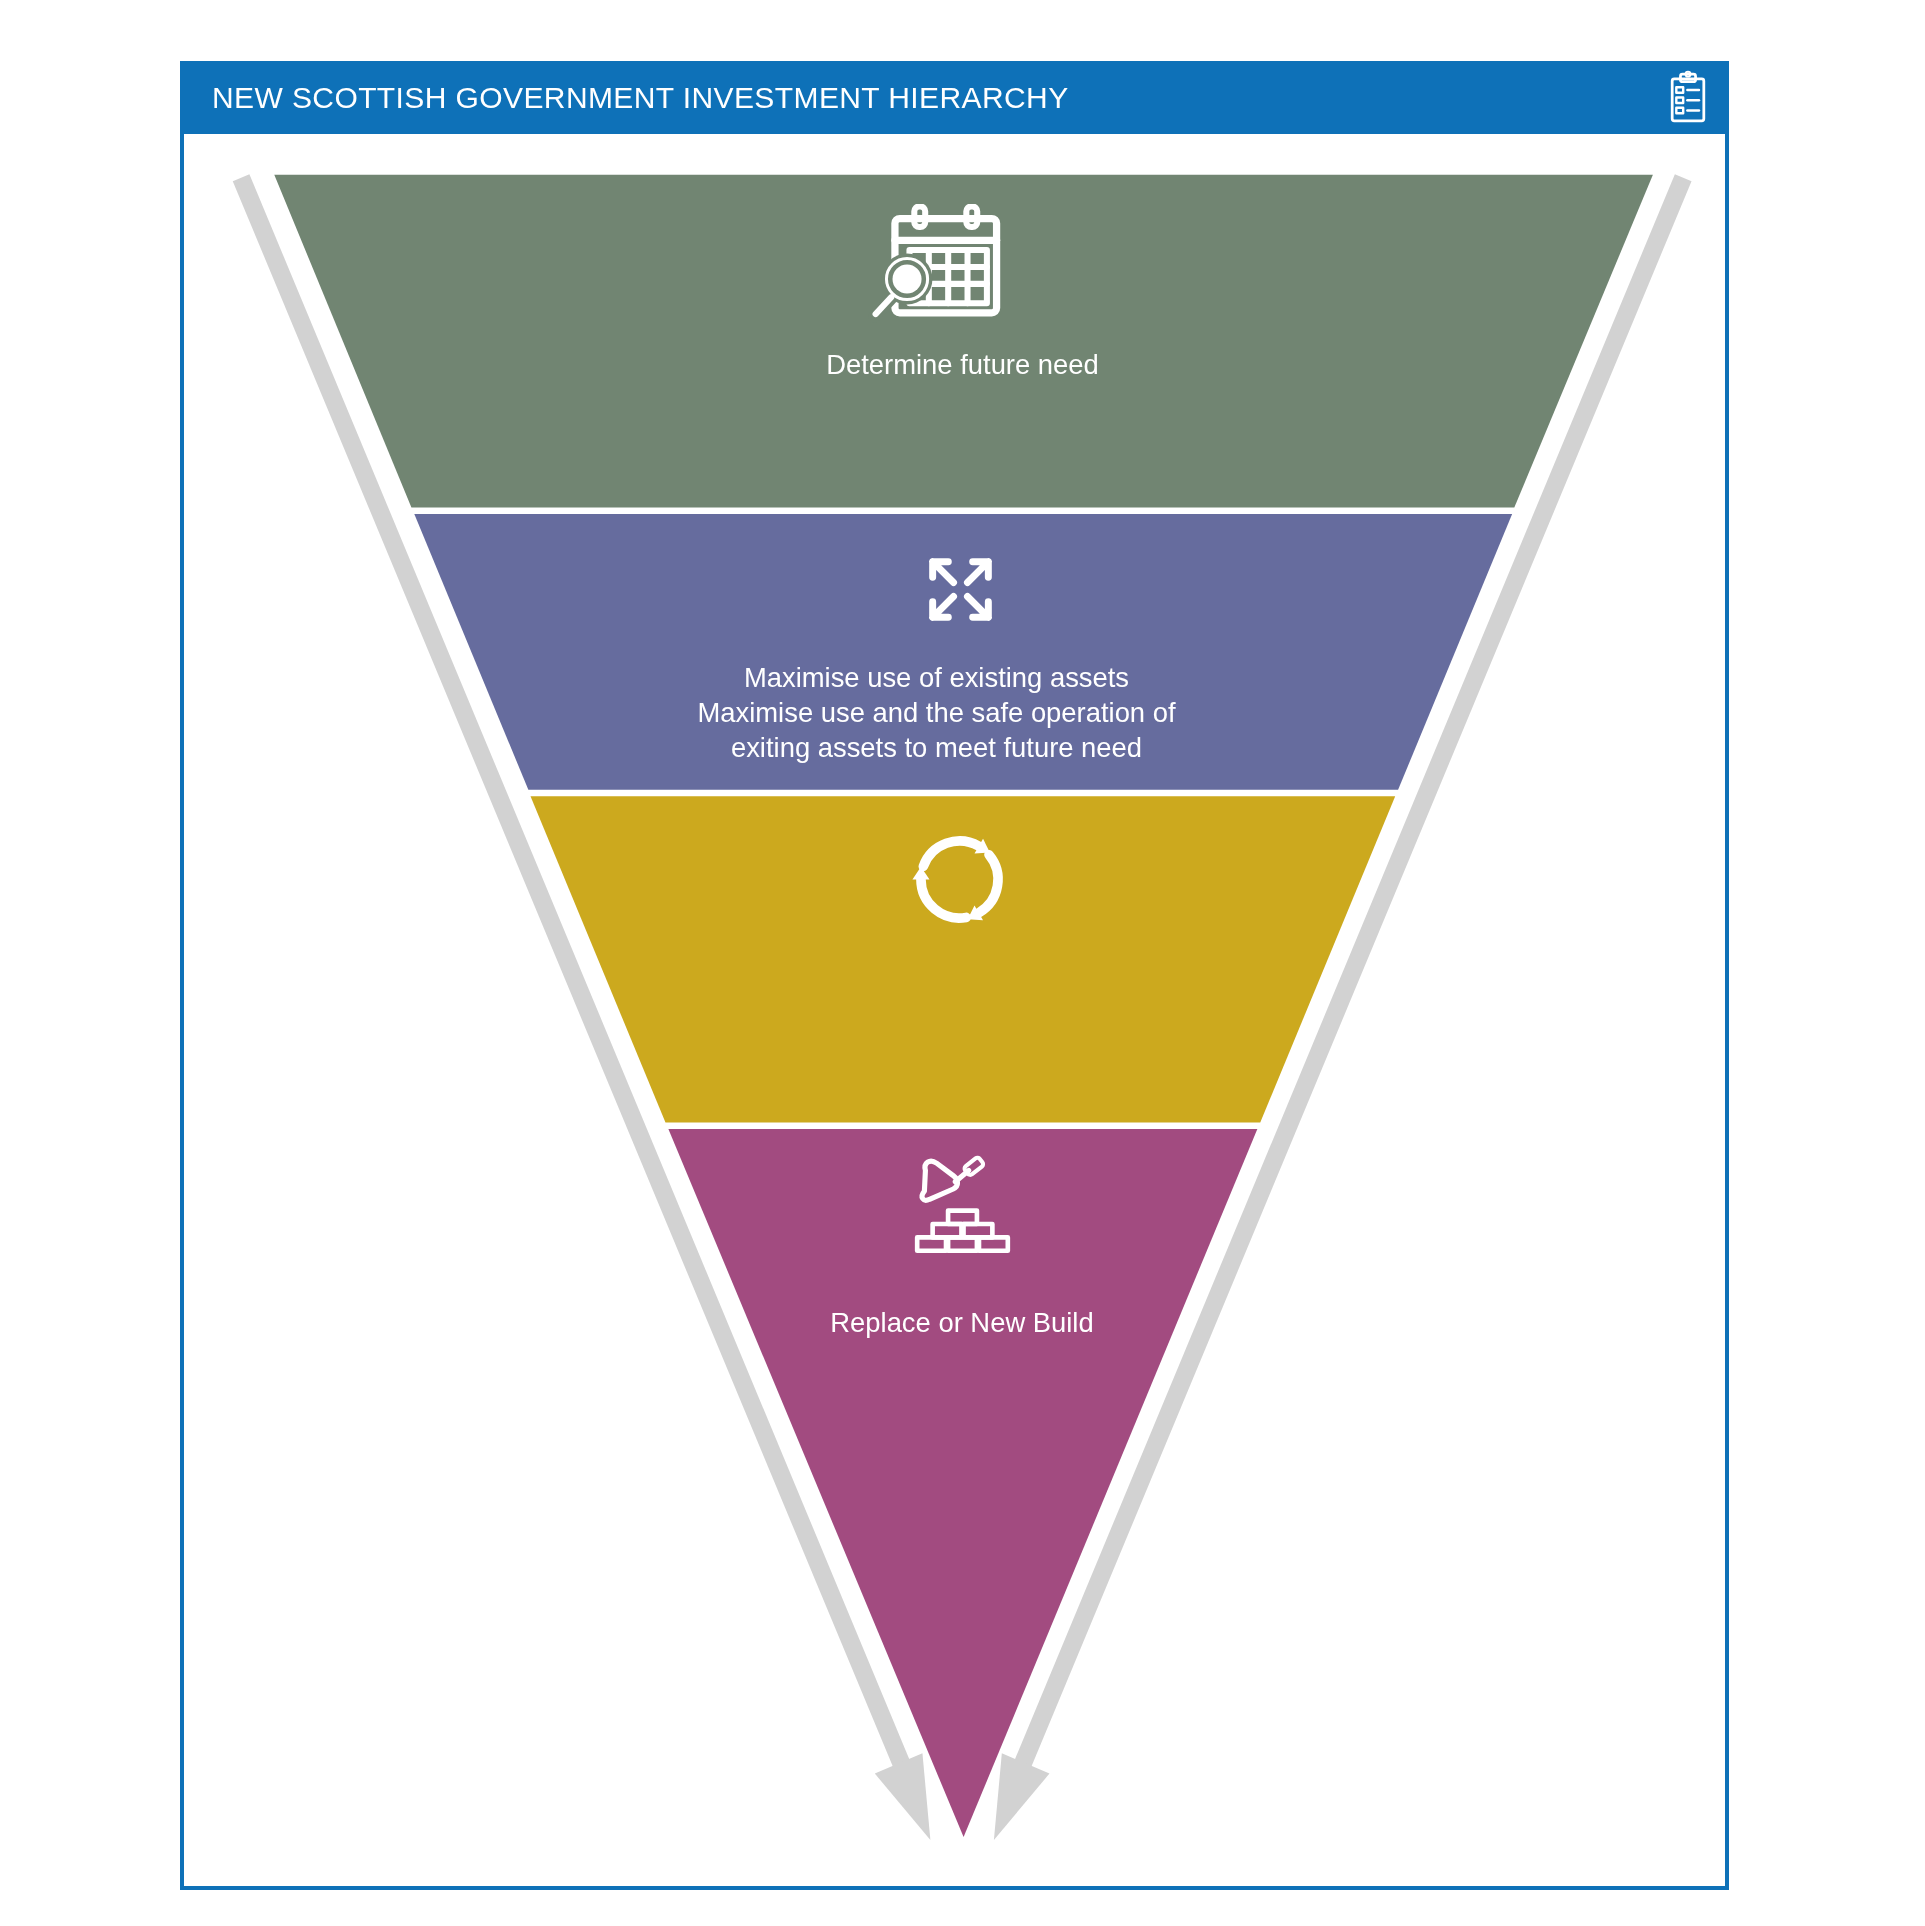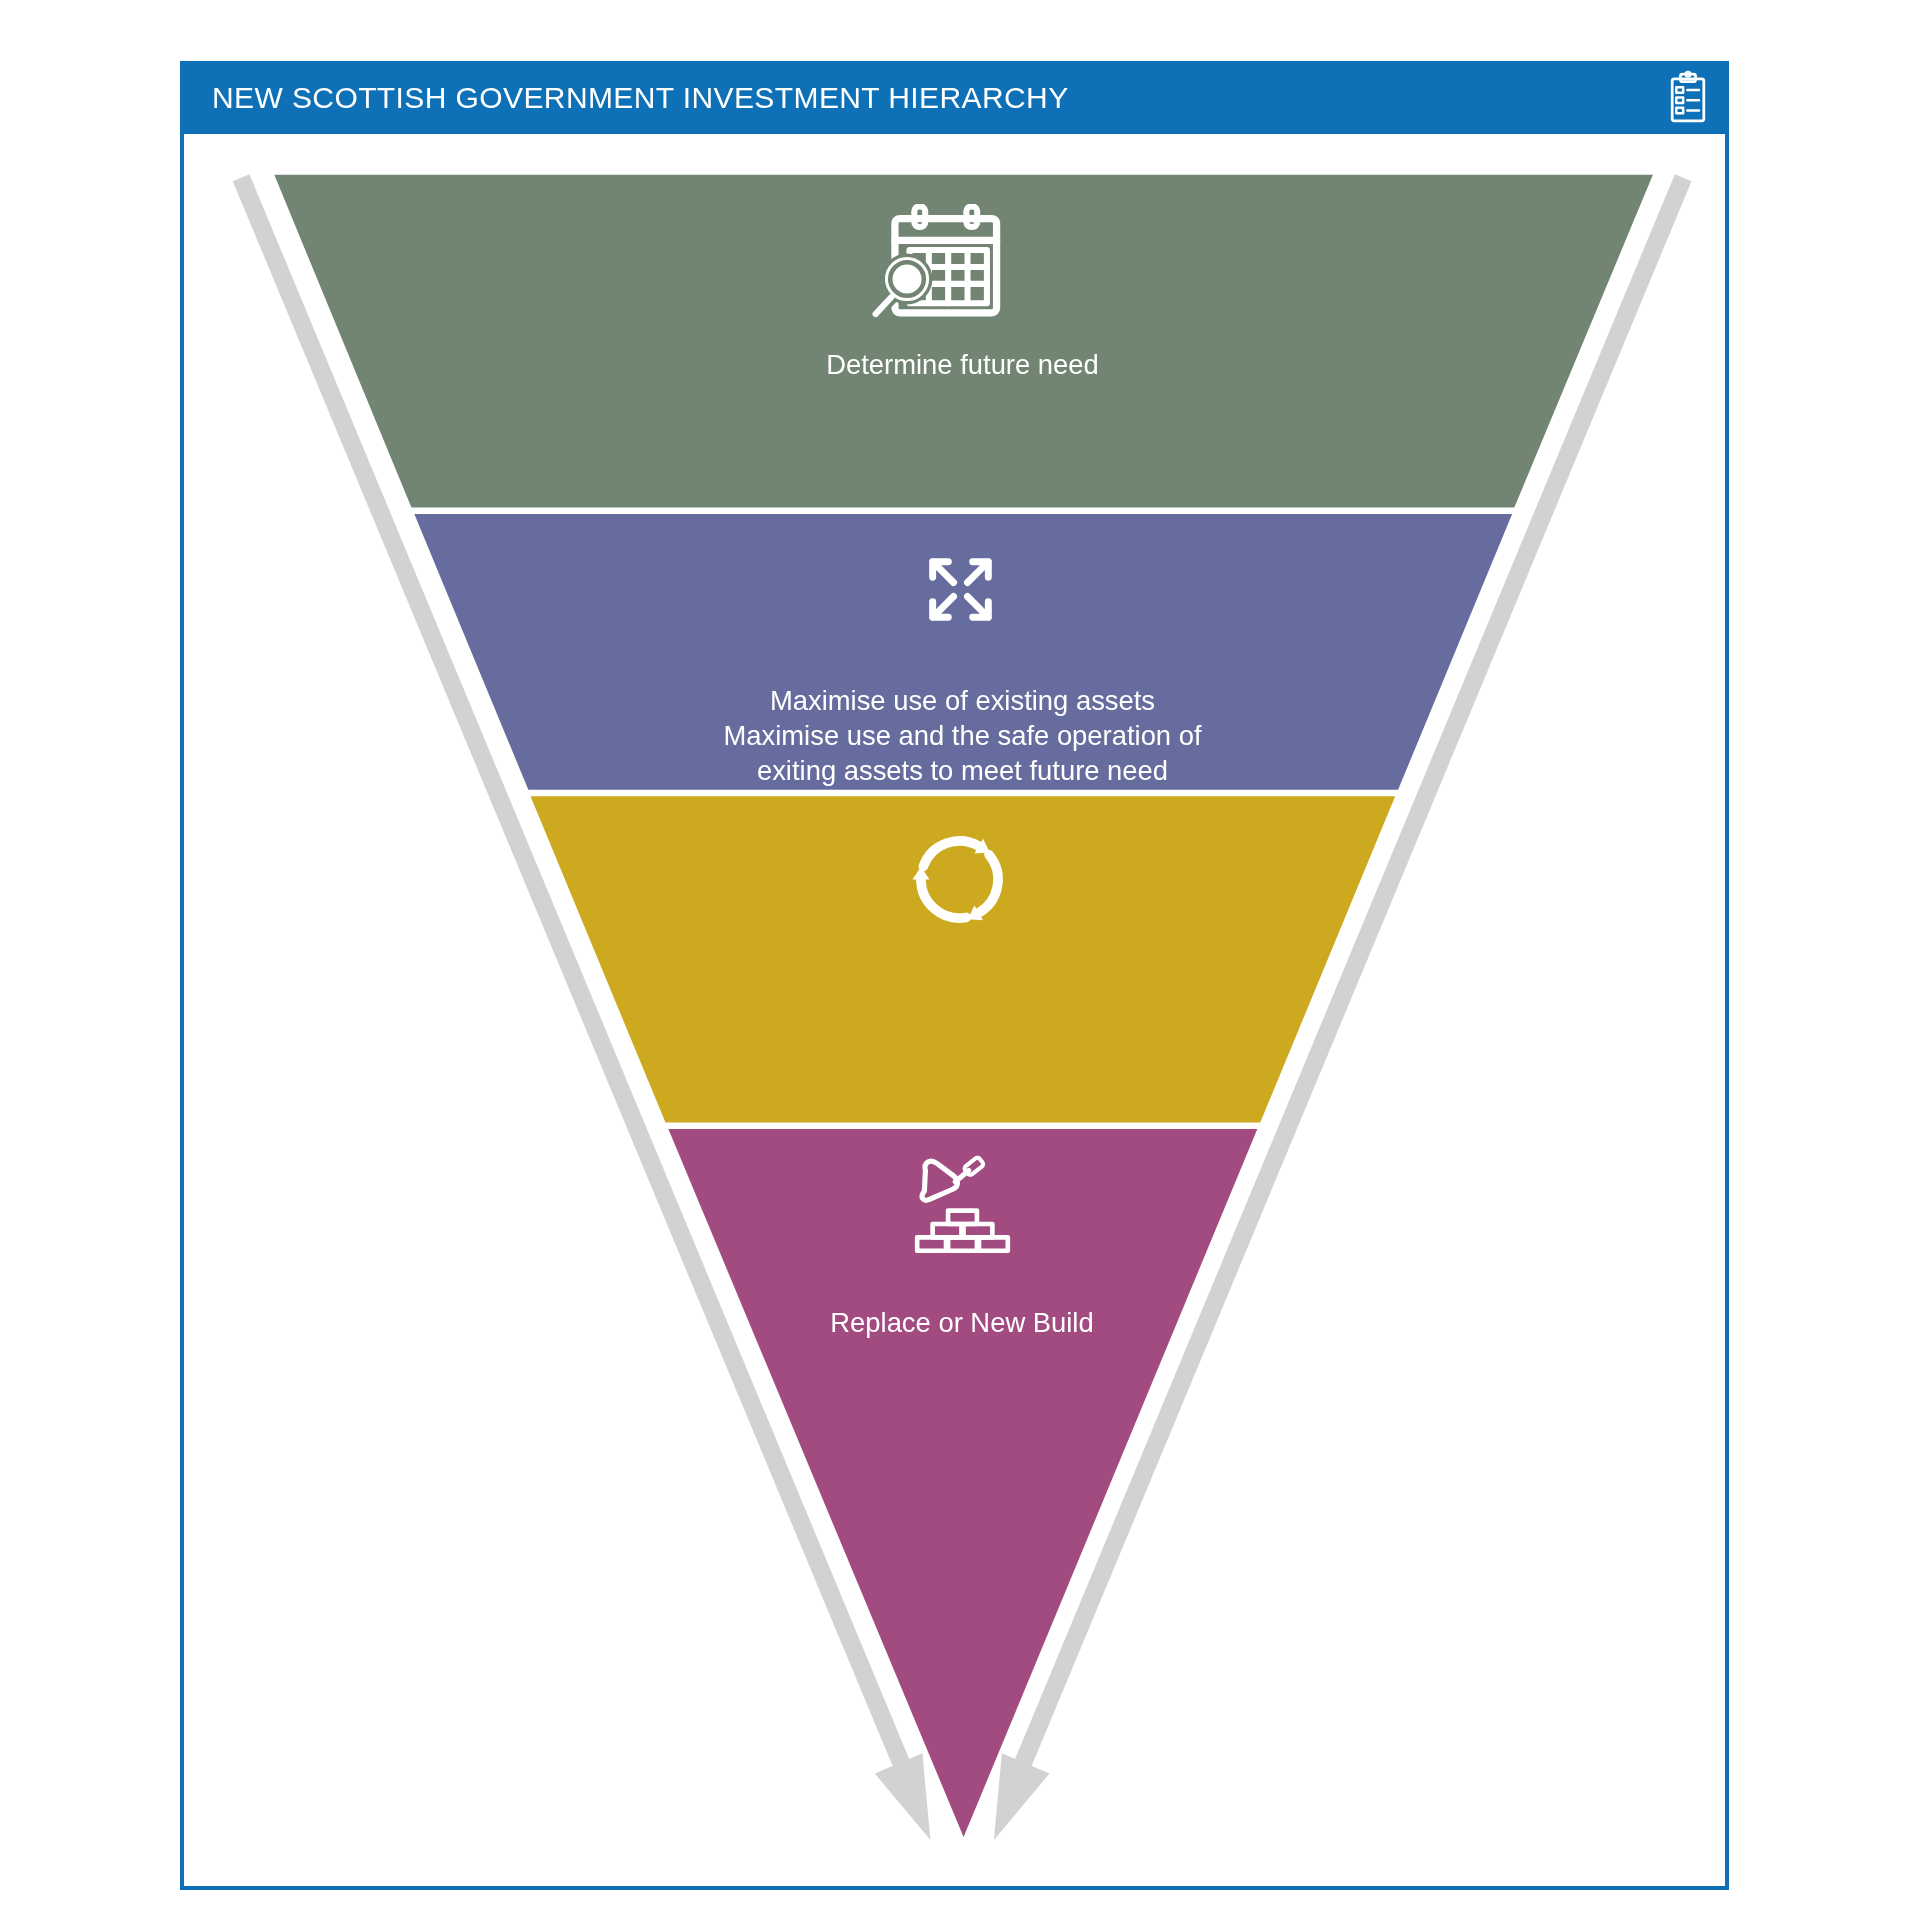--- a/index.html
+++ b/index.html
@@ -24,21 +24,21 @@
   .icon-calendar{left:865px;top:204px;width:147px;height:121px;}
   .icon-expand{left:917px;top:546px;width:87px;height:87px;}
   .icon-recycle{left:906px;top:826px;width:107px;height:107px;}
   .icon-trowel{left:911px;top:1155px;width:103px;height:103px;}
 
   
   .tier-text{position:absolute;color:#ffffff;text-align:center;font-size:27.4px;line-height:35px;}
   .tier-title{white-space:pre;}
   .tier-body{white-space:pre-line;}
   .t1{left:313px;top:335px;width:1299px;margin-top:12px;}
-  .t2{left:457px;top:660px;width:1011px;margin-top:23px;}
+  .t2{left:431px;top:660px;width:1011px;}
   .t3{left:457px;top:956px;width:1011px;}
   .t4{left:601px;top:1305px;width:722px;line-height:36px;}
 </style>
 </head>
 <body>
 
 <div class="canvas">
 
   <div class="frame"></div>
 

